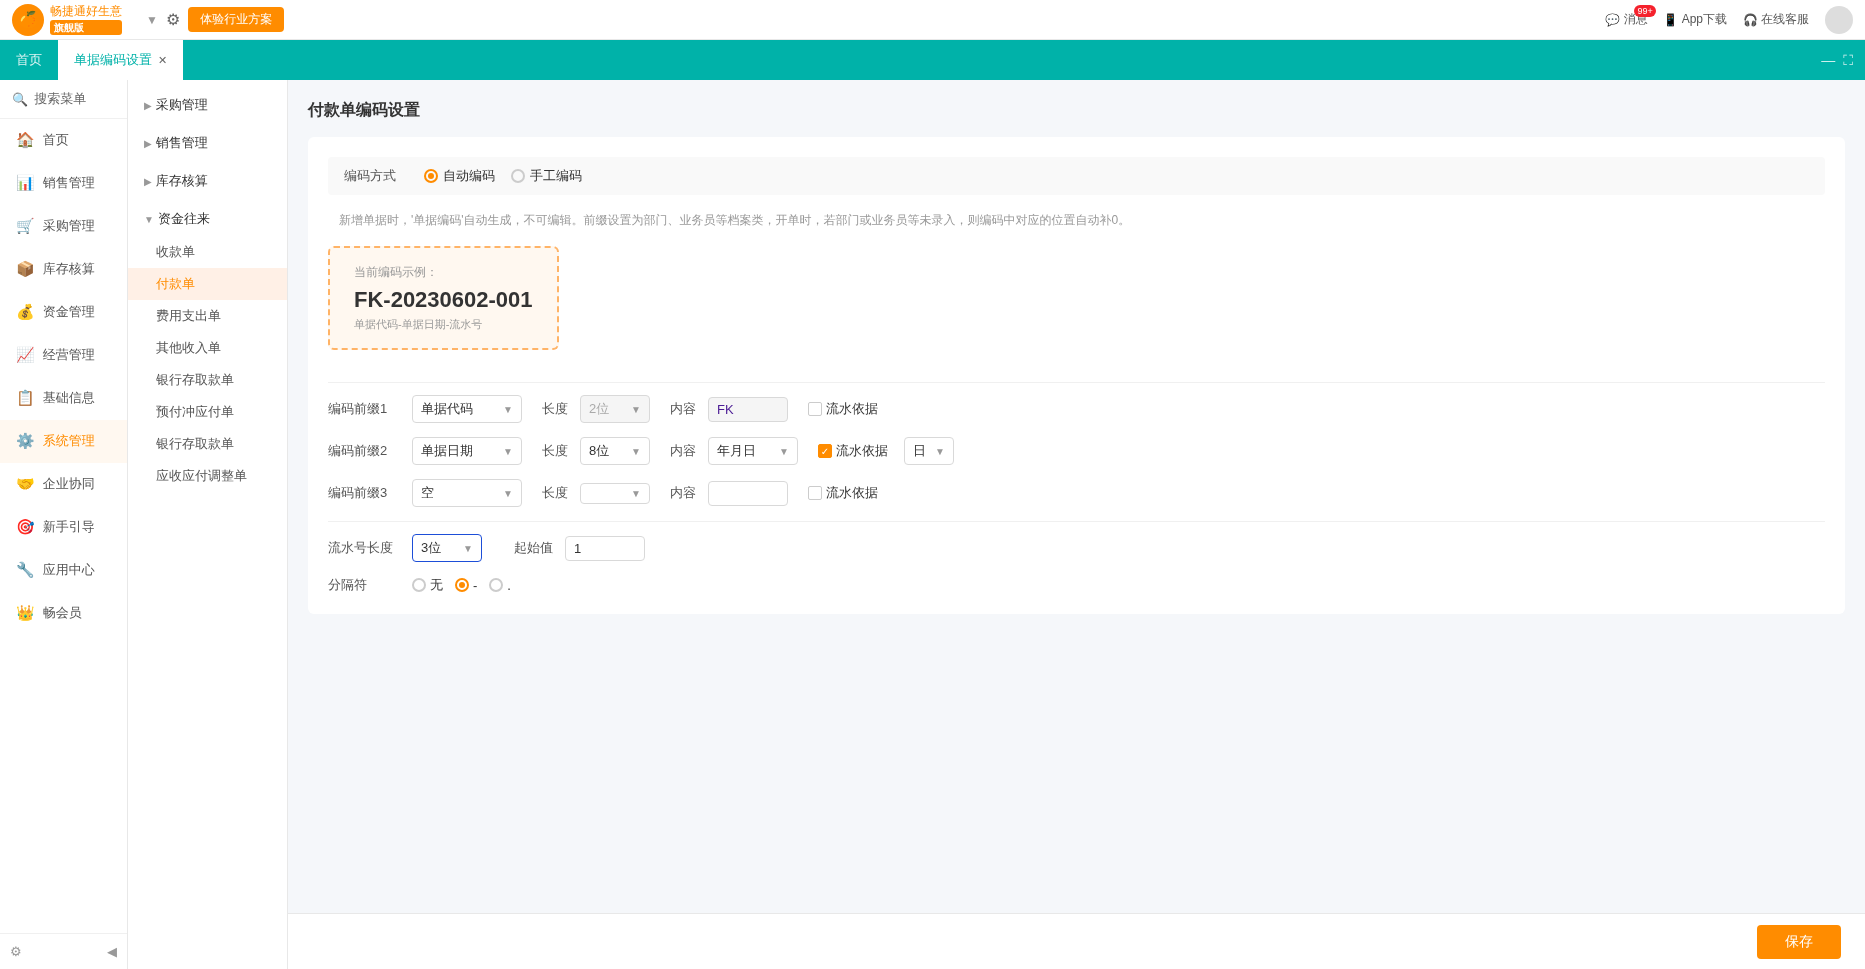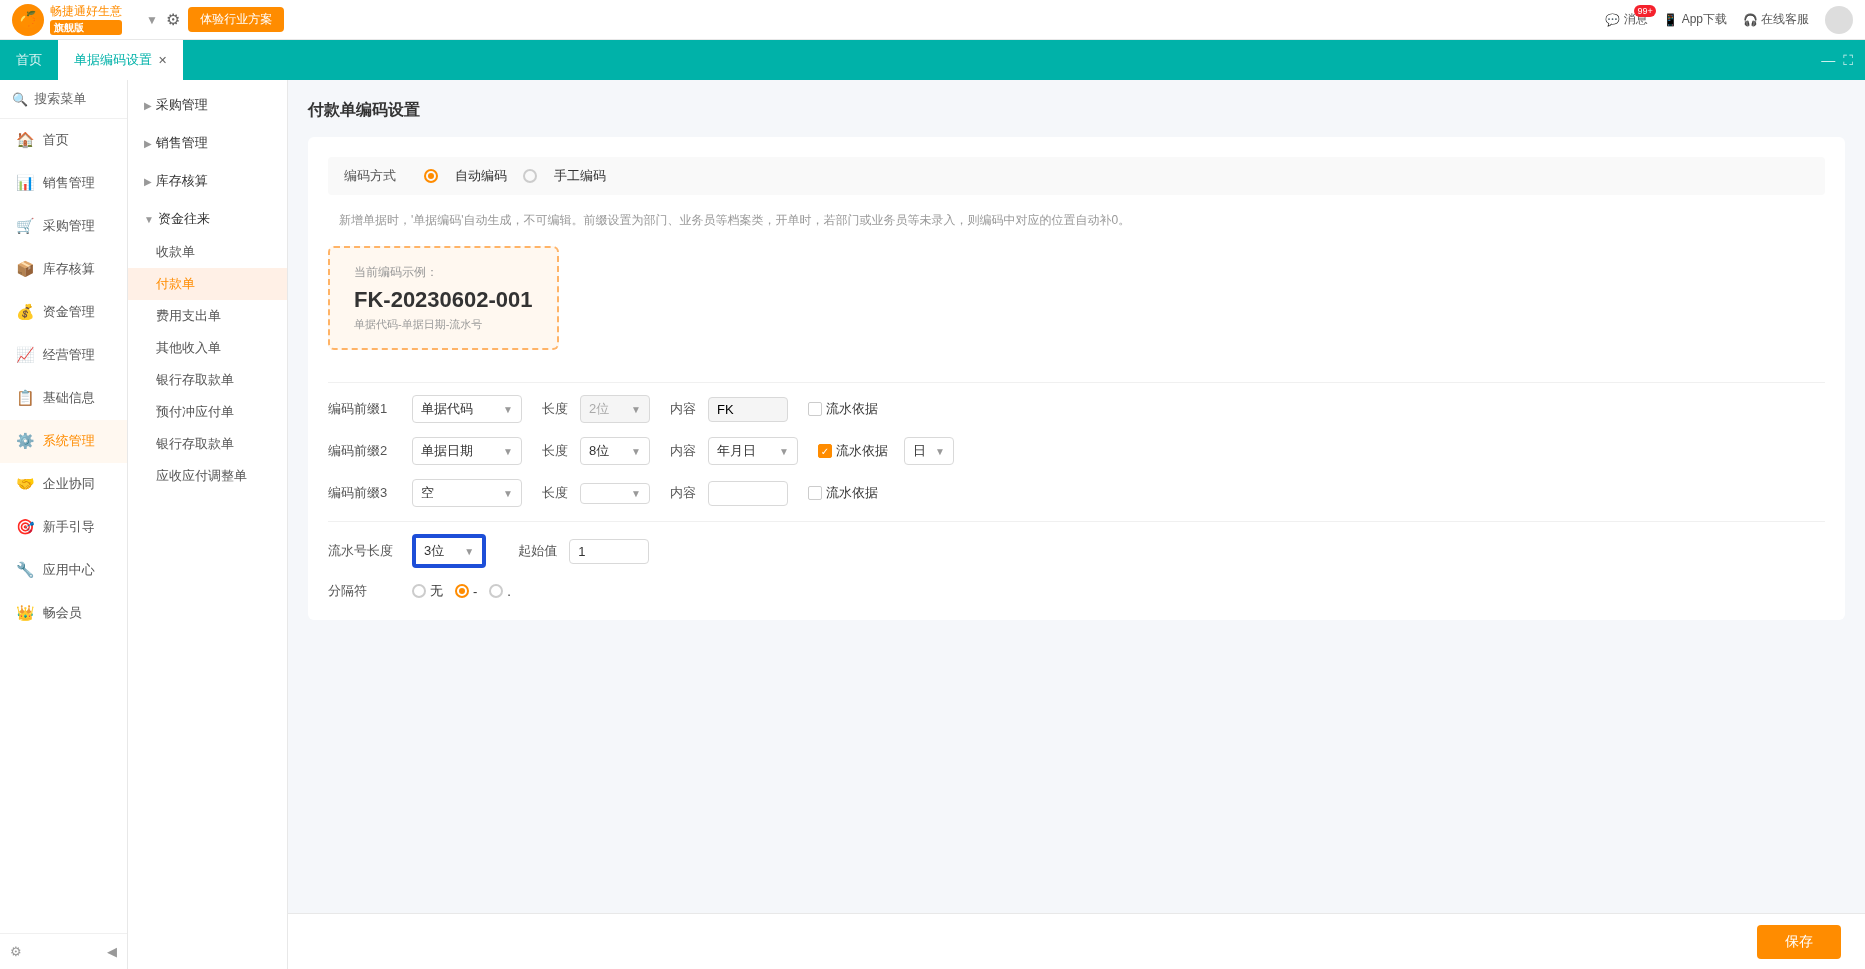--- a/index.html
+++ b/index.html
@@ -46,21 +46,21 @@
     .content-area { flex: 1; overflow-y: auto; background: #f5f7fa; padding: 20px; }
     .page-title { font-size: 16px; font-weight: 600; color: #333; margin-bottom: 16px; }
 
     
     .setting-card { background: #fff; border-radius: 6px; padding: 20px; }
 
     
     .encoding-method-row { display: flex; align-items: center; gap: 20px; margin-bottom: 16px; padding: 10px 16px; background: #f9f9f9; border-radius: 4px; }
     .encoding-label { font-size: 13px; color: #555; margin-right: 8px; }
     .radio-group { display: flex; align-items: center; gap: 16px; }
-    .radio-item { display: flex; align-items: center; gap: 17px; cursor: pointer; font-size: 13px; }
+    .radio-item { display: flex; align-items: center; gap: 5px; cursor: pointer; font-size: 13px; }
     .radio-dot { width: 14px; height: 14px; border-radius: 50%; border: 2px solid #ccc; display: flex; align-items: center; justify-content: center; }
     .radio-dot.checked { border-color: #ff8c00; }
     .radio-dot.checked::after { content: ''; width: 6px; height: 6px; border-radius: 50%; background: #ff8c00; display: block; }
 
     
     .info-text { font-size: 12px; color: #999; margin-bottom: 16px; line-height: 1.6; margin-left: 11px; }
 
     
     .code-preview-box { border: 2px dashed #ffb366; background: #fff8f0; border-radius: 6px; padding: 16px 24px; display: inline-block; margin-bottom: 20px; }
     .code-preview-label { font-size: 12px; color: #999; margin-bottom: 6px; }
@@ -74,30 +74,30 @@
     
     .form-row { display: flex; align-items: center; gap: 12px; margin-bottom: 14px; flex-wrap: wrap; }
     .form-label { font-size: 13px; color: #555; width: 72px; flex-shrink: 0; }
     .select-box { display: flex; align-items: center; border: 1px solid #d9d9d9; border-radius: 4px; background: #fff; padding: 4px 8px; min-width: 110px; cursor: pointer; font-size: 13px; gap: 4px; }
     .select-box .arrow { margin-left: auto; color: #999; font-size: 10px; }
     .length-label { font-size: 13px; color: #555; margin-left: 8px; }
     .length-select { display: flex; align-items: center; border: 1px solid #d9d9d9; border-radius: 4px; background: #fff; padding: 4px 8px; min-width: 70px; cursor: pointer; font-size: 13px; }
     .length-select .arrow { margin-left: auto; color: #999; font-size: 10px; }
     .content-label { font-size: 13px; color: #555; margin-left: 8px; }
     .content-input { border: 1px solid #d9d9d9; border-radius: 4px; padding: 4px 8px; font-size: 13px; width: 80px; color: #333; background: #fff; }
-    .content-input.readonly { background: #f5f5f5; color: #000000; }
+    .content-input.readonly { background: #f5f5f5; color: #4c1d95; }
     .stream-checkbox { display: flex; align-items: center; gap: 4px; margin-left: 8px; font-size: 13px; }
     .stream-checkbox .cb { width: 14px; height: 14px; border: 1px solid #ccc; border-radius: 2px; cursor: pointer; display: flex; align-items: center; justify-content: center; }
     .stream-checkbox .cb.checked { background: #ff8c00; border-color: #ff8c00; color: white; font-size: 10px; }
     .day-select { display: flex; align-items: center; border: 1px solid #d9d9d9; border-radius: 4px; background: #fff; padding: 4px 8px; min-width: 50px; cursor: pointer; font-size: 13px; gap: 4px; margin-left: 4px; }
     .day-select .arrow { margin-left: auto; color: #999; font-size: 10px; }
 
     
     .serial-row { display: flex; align-items: center; gap: 12px; margin-bottom: 14px; }
-    .serial-length-select { display: flex; align-items: center; border: 4px solid #1d4ed8; border-radius: 4px; background: #fff; padding: 4px 8px; min-width: 70px; cursor: pointer; font-size: 13px; gap: 20px; }
+    .serial-length-select { display: flex; align-items: center; border: 1px solid #1d4ed8; border-radius: 4px; background: #fff; padding: 4px 8px; min-width: 70px; cursor: pointer; font-size: 13px; gap: 20px; }
     .serial-length-select .arrow { margin-left: auto; color: #999; font-size: 10px; }
     .start-val-input { border: 1px solid #d9d9d9; border-radius: 4px; padding: 4px 8px; font-size: 13px; width: 80px; color: #333; background: #fff; }
 
     
     .sep-row { display: flex; align-items: center; gap: 12px; margin-top: 8px; }
     .sep-radio-group { display: flex; align-items: center; gap: 12px; }
     .sep-radio { display: flex; align-items: center; gap: 4px; font-size: 13px; cursor: pointer; }
 
     
     .bottom-bar { height: 56px; background: #fff; border-top: 1px solid #e8e8e8; display: flex; align-items: center; justify-content: flex-end; padding: 0 24px; flex-shrink: 0; }

